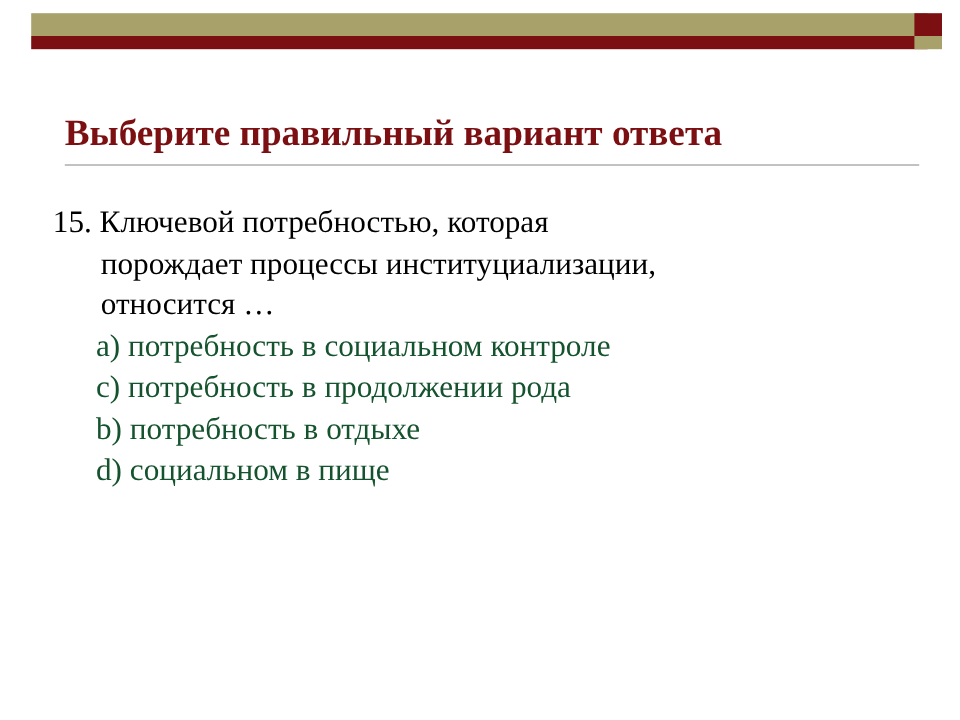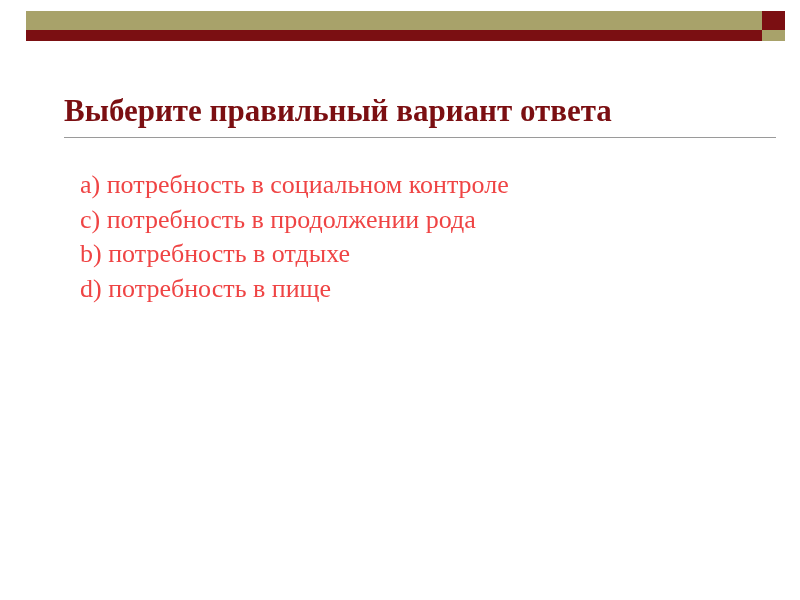--- a/index.html
+++ b/index.html
@@ -57,21 +57,21 @@
     left: 762px;
     top: 30px;
     width: 23px;
     height: 11px;
     background: #a8a26a;
   }
 
   
   .title-block {
     position: absolute;
-    left: 64px;
+    left: 54px;
     top: 92px;
     width: 712px;
   }
   .title-text {
     font-family: "Liberation Serif", serif;
     font-size: 31px;
     font-weight: bold;
     color: #7b0f12;
     line-height: 1.2;
     white-space: nowrap;
@@ -109,21 +109,21 @@
   }
   .options {
     margin: 0;
     padding: 0;
     list-style: none;
     margin-left: 36px;
   }
   .options li {
     font-family: "Liberation Serif", serif;
     font-size: 26px;
-    color: #ef4444;
+    color: #14532d;
     line-height: 1.33;
     white-space: nowrap;
   }
 </style>
 </head>
 <body>
 
 <div class="slide">
 
   <div class="banner">
@@ -132,21 +132,26 @@
     <div class="banner-square-dark"></div>
     <div class="banner-square-olive"></div>
   </div>
 
   <div class="title-block">
     <div class="title-text">Выберите правильный вариант ответа</div>
     <div class="title-rule"></div>
   </div>
 
   <div class="body-block">
+    <div class="question">
+      <span class="q-line first">15. Ключевой потребностью, которая</span>
+      <span class="q-line cont">порождает процессы институциализации,</span>
+      <span class="q-line cont">относится …</span>
+    </div>
     <ul class="options">
       <li>a) потребность в социальном контроле</li>
       <li>c) потребность в продолжении рода</li>
       <li>b) потребность в отдыхе</li>
-      <li>d) потребность в пище</li>
+      <li>d) социальном в пище</li>
     </ul>
   </div>
 
 </div>
 
 </body></html>

